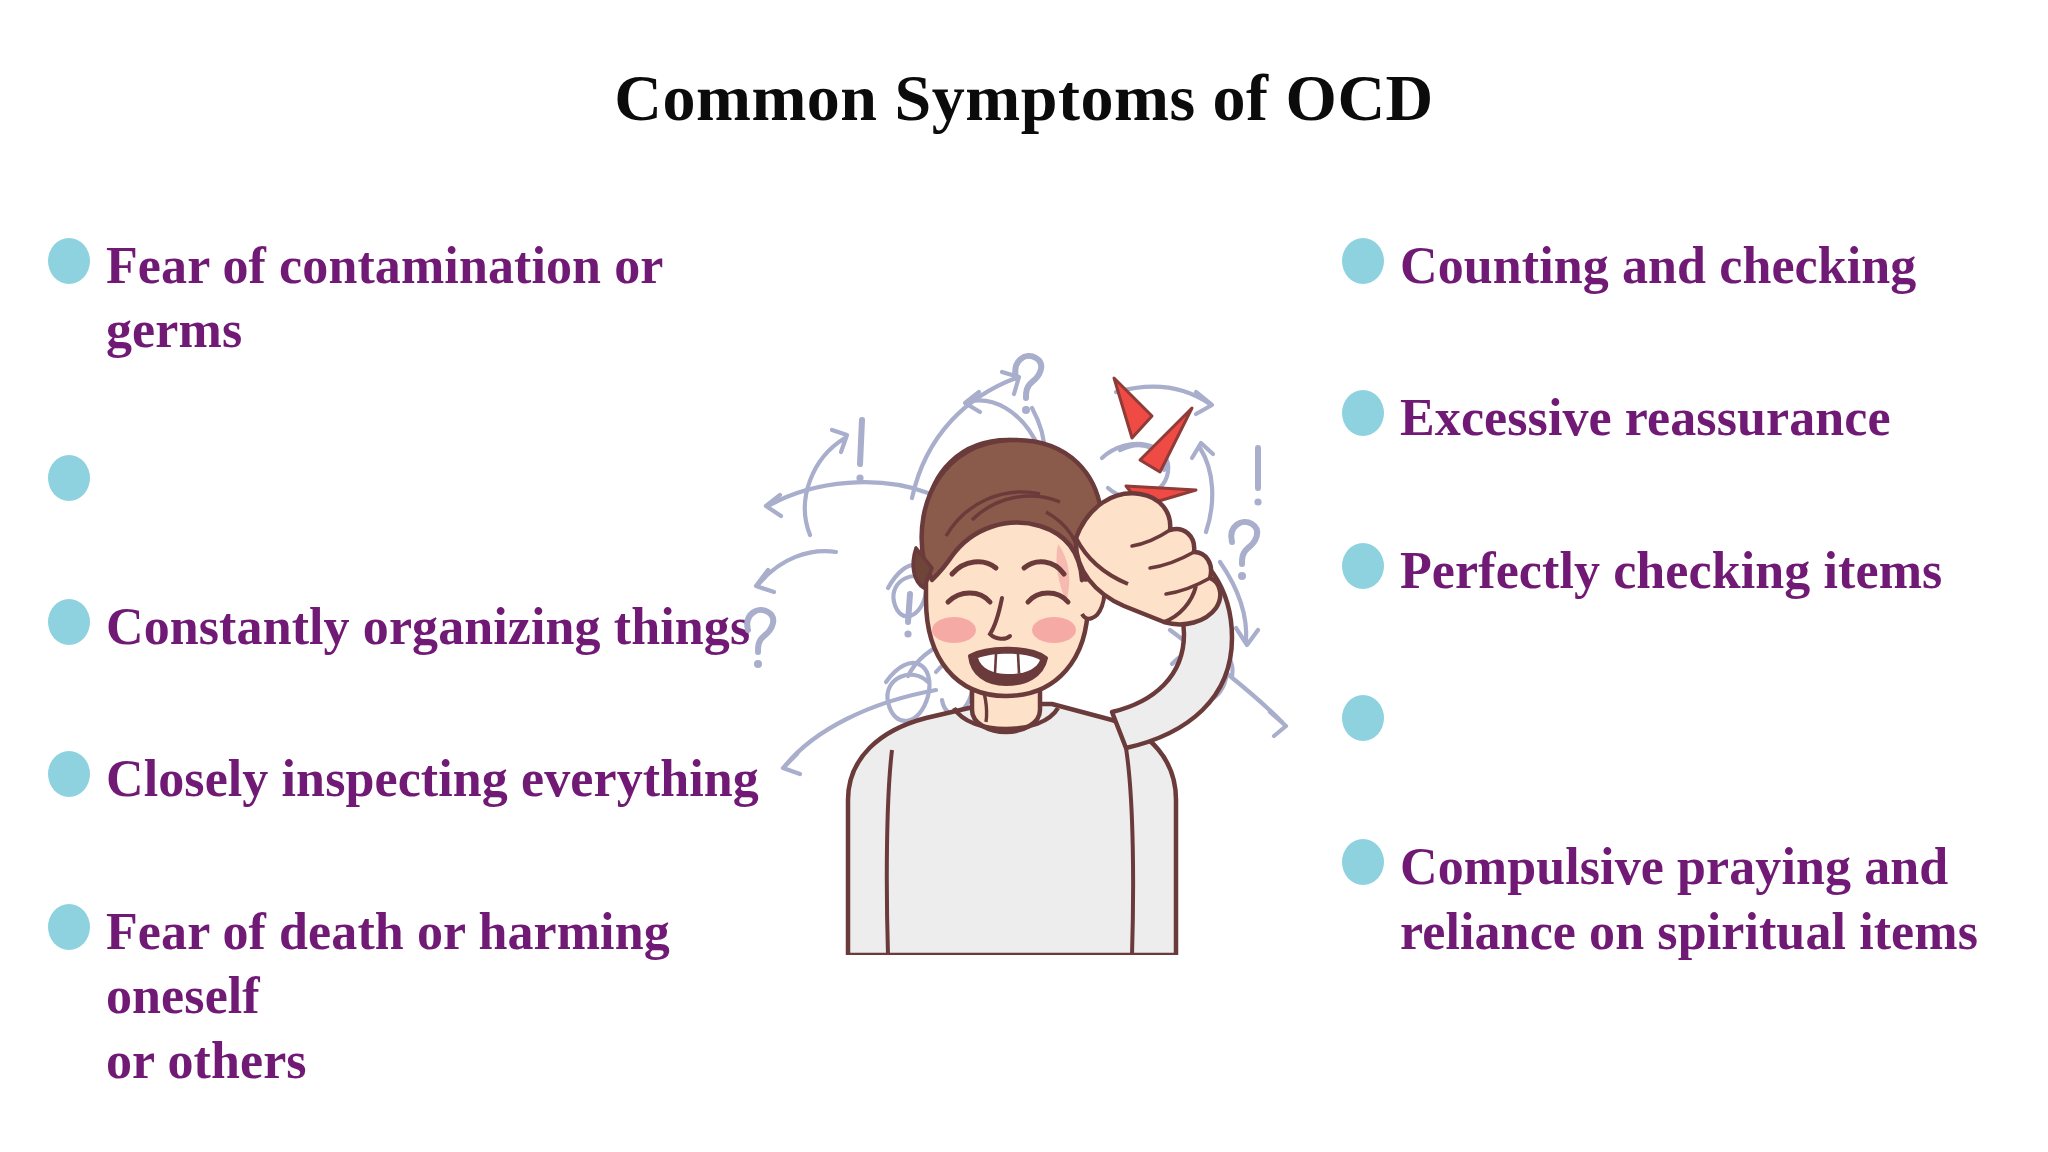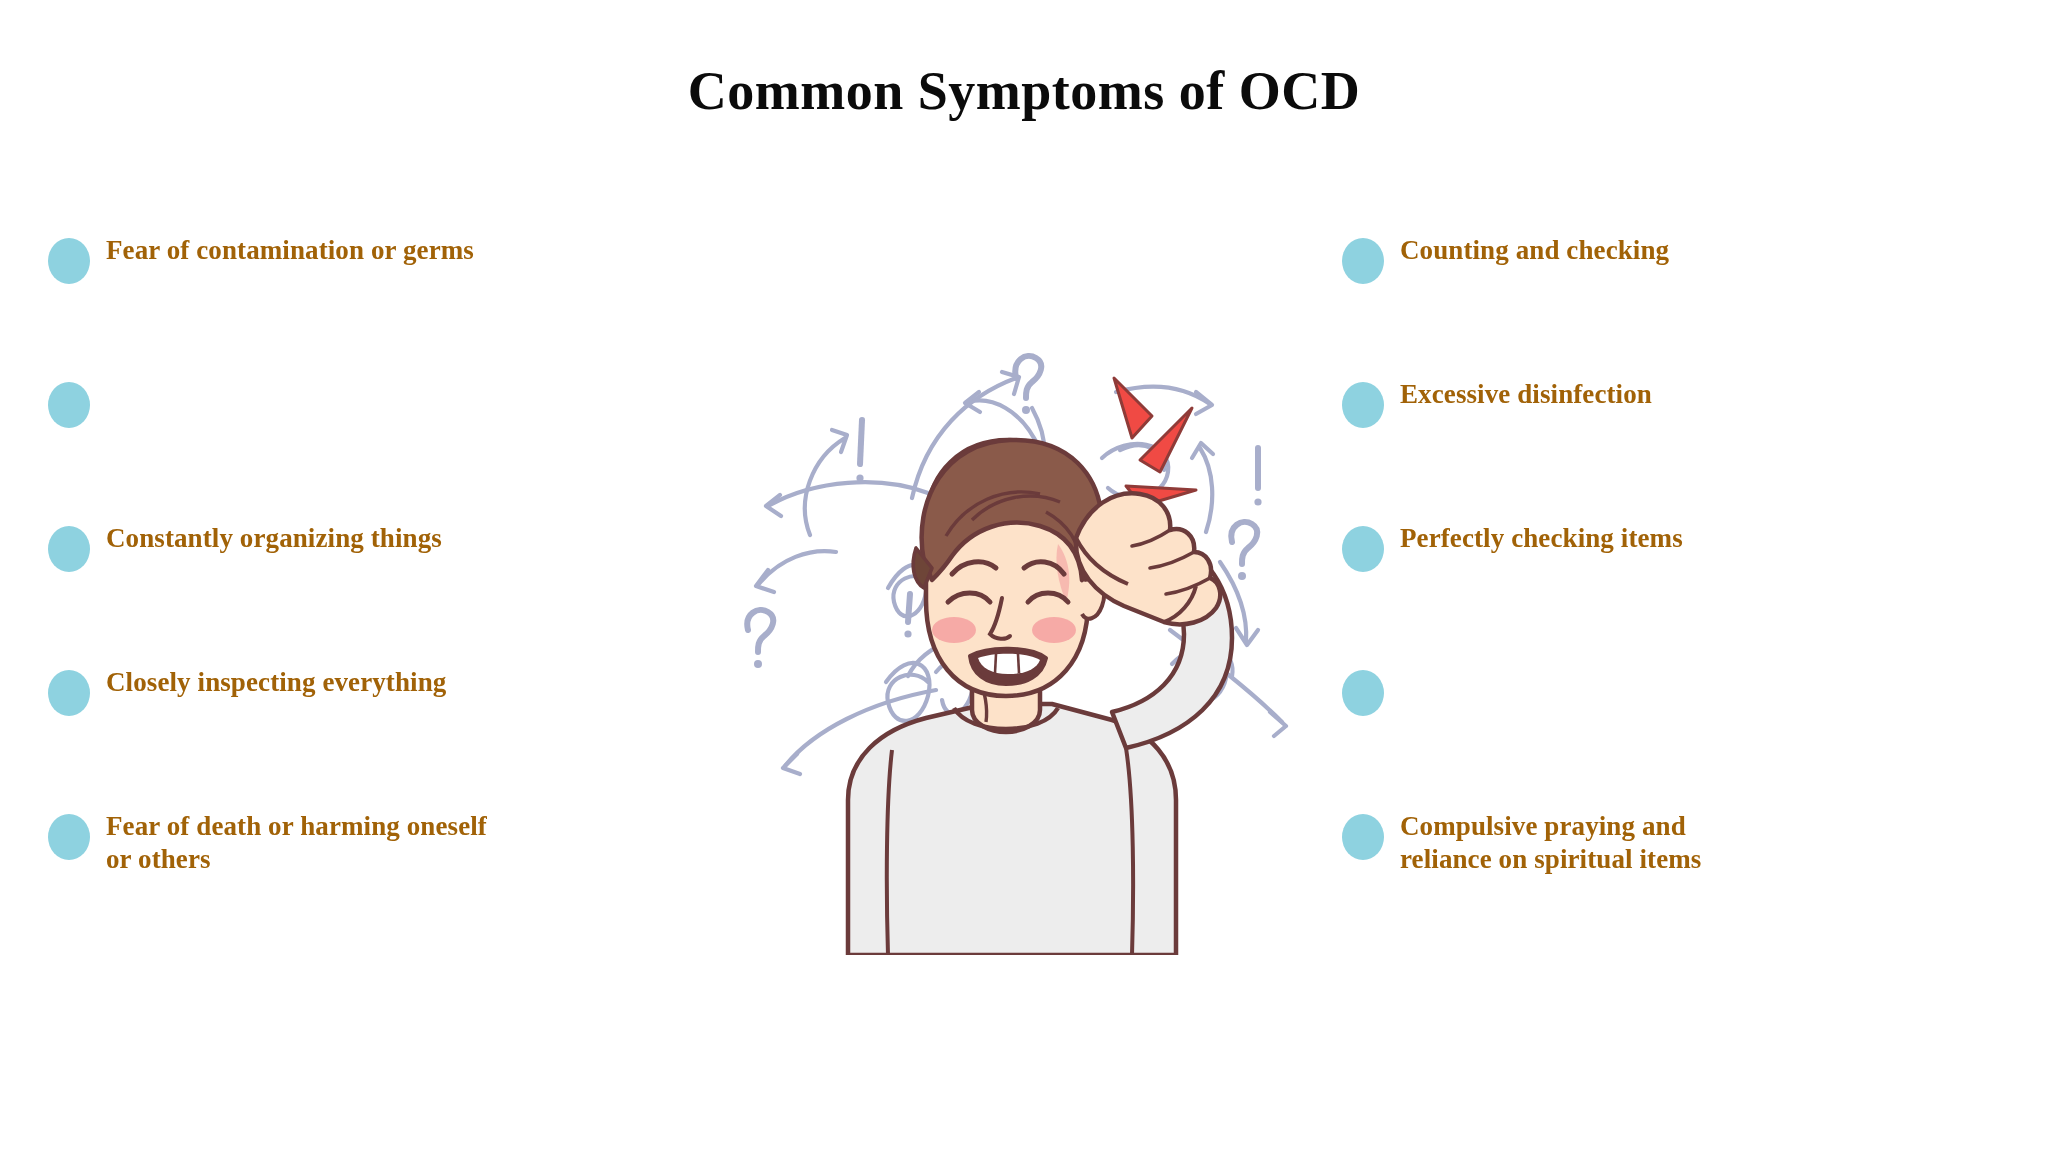--- a/index.html
+++ b/index.html
@@ -24,21 +24,21 @@
   }
 
   
   .title {
     position: absolute;
     top: 62px;
     left: 0;
     width: 2048px;
     text-align: center;
     font-family: "Liberation Serif", "DejaVu Serif", serif;
-    font-size: 54px;
+    font-size: 66px;
     font-weight: 700;
     letter-spacing: 0.5px;
     color: #0b0b0b;
     line-height: 1.1;
   }
 
   
   .column {
     position: absolute;
     top: 232px;
@@ -61,24 +61,24 @@
     height: 46px;
     border-radius: 50%;
     background: #8ed2e0;
     margin-top: 6px;
     margin-right: 16px;
   }
 
   .symptom-text {
     flex: 1 1 auto;
     font-family: "Liberation Serif", "DejaVu Serif", serif;
-    font-size: 27px;
+    font-size: 52px;
     font-weight: 700;
     line-height: 1.24;
-    color: #a16207;
+    color: #701a75;
     letter-spacing: 0.1px;
     white-space: pre-line;
     padding-top: 2px;
   }
   .column.left  .symptom-text { max-width: 690px; }
   .column.right .symptom-text { max-width: 700px; font-family: Liberation Serif, serif; }
 
   
   .illustration {
     position: absolute;
@@ -128,21 +128,21 @@
 
   <div class="column right">
 
     <div class="symptom-item">
       <span class="bullet" style="background: rgb(142, 210, 224);"></span>
       <span class="symptom-text">Counting and checking</span>
     </div>
 
     <div class="symptom-item">
       <span class="bullet" style="background: rgb(142, 210, 224);"></span>
-      <span class="symptom-text">Excessive disinfection</span>
+      <span class="symptom-text">Excessive reassurance</span>
     </div>
 
     <div class="symptom-item">
       <span class="bullet" style="background: rgb(142, 210, 224);"></span>
       <span class="symptom-text">Perfectly checking items</span>
     </div>
 
     <div class="symptom-item">
       <span class="bullet" style="background: rgb(142, 210, 224);"></span>
     </div>

